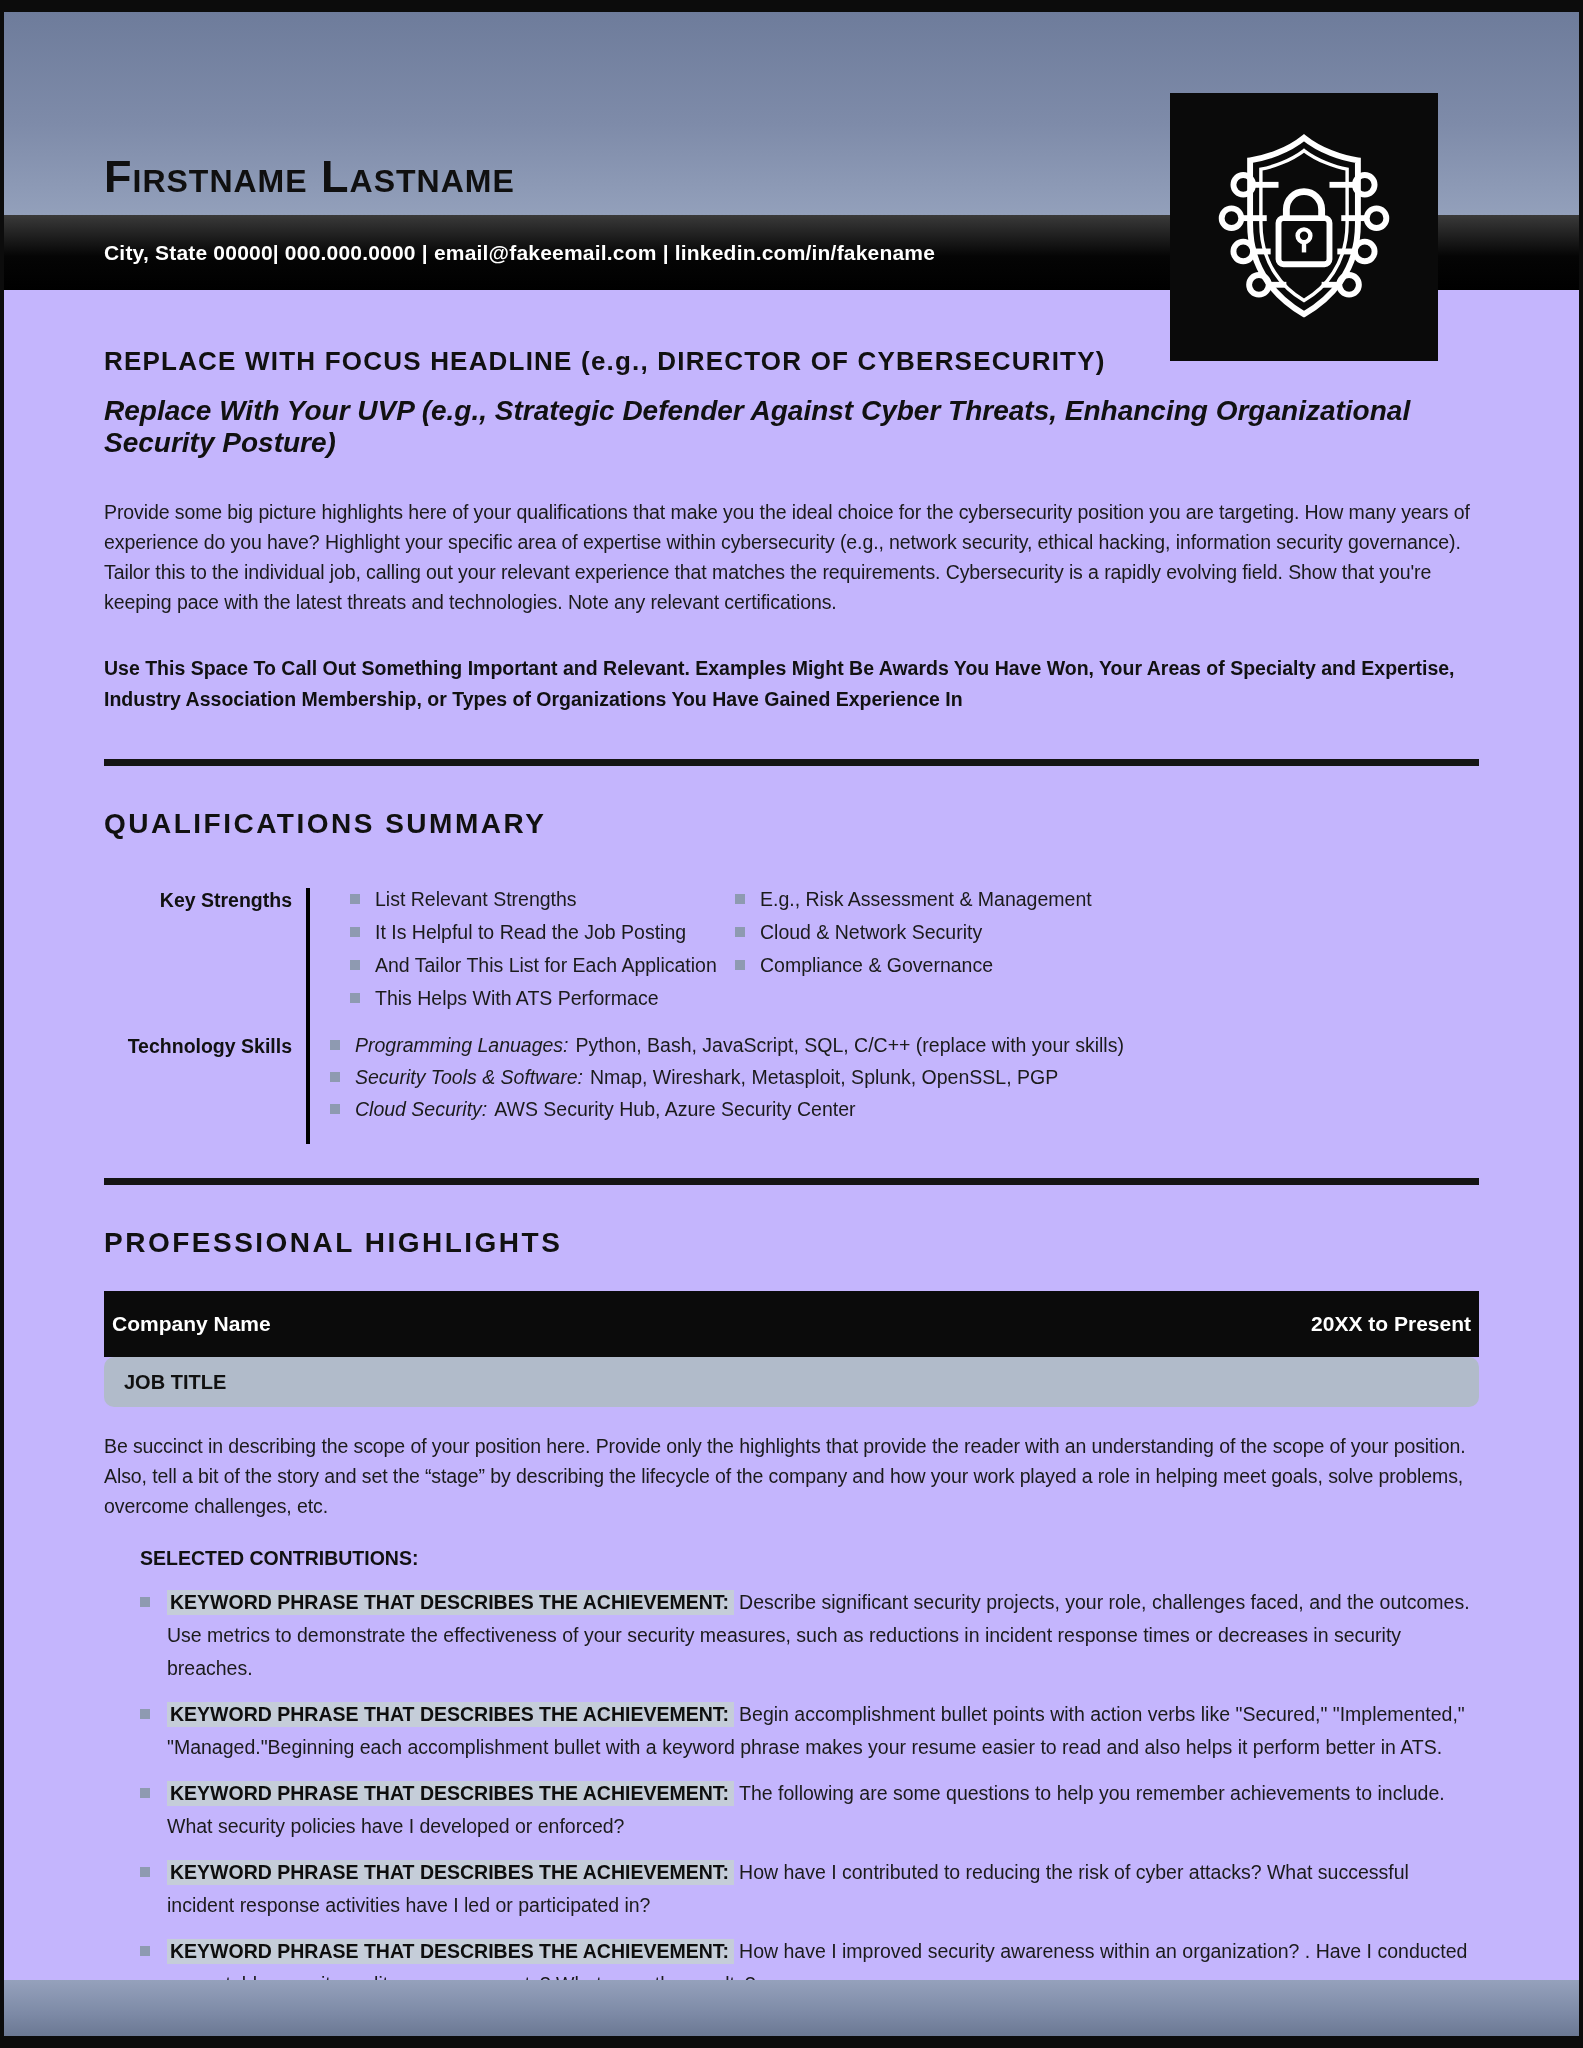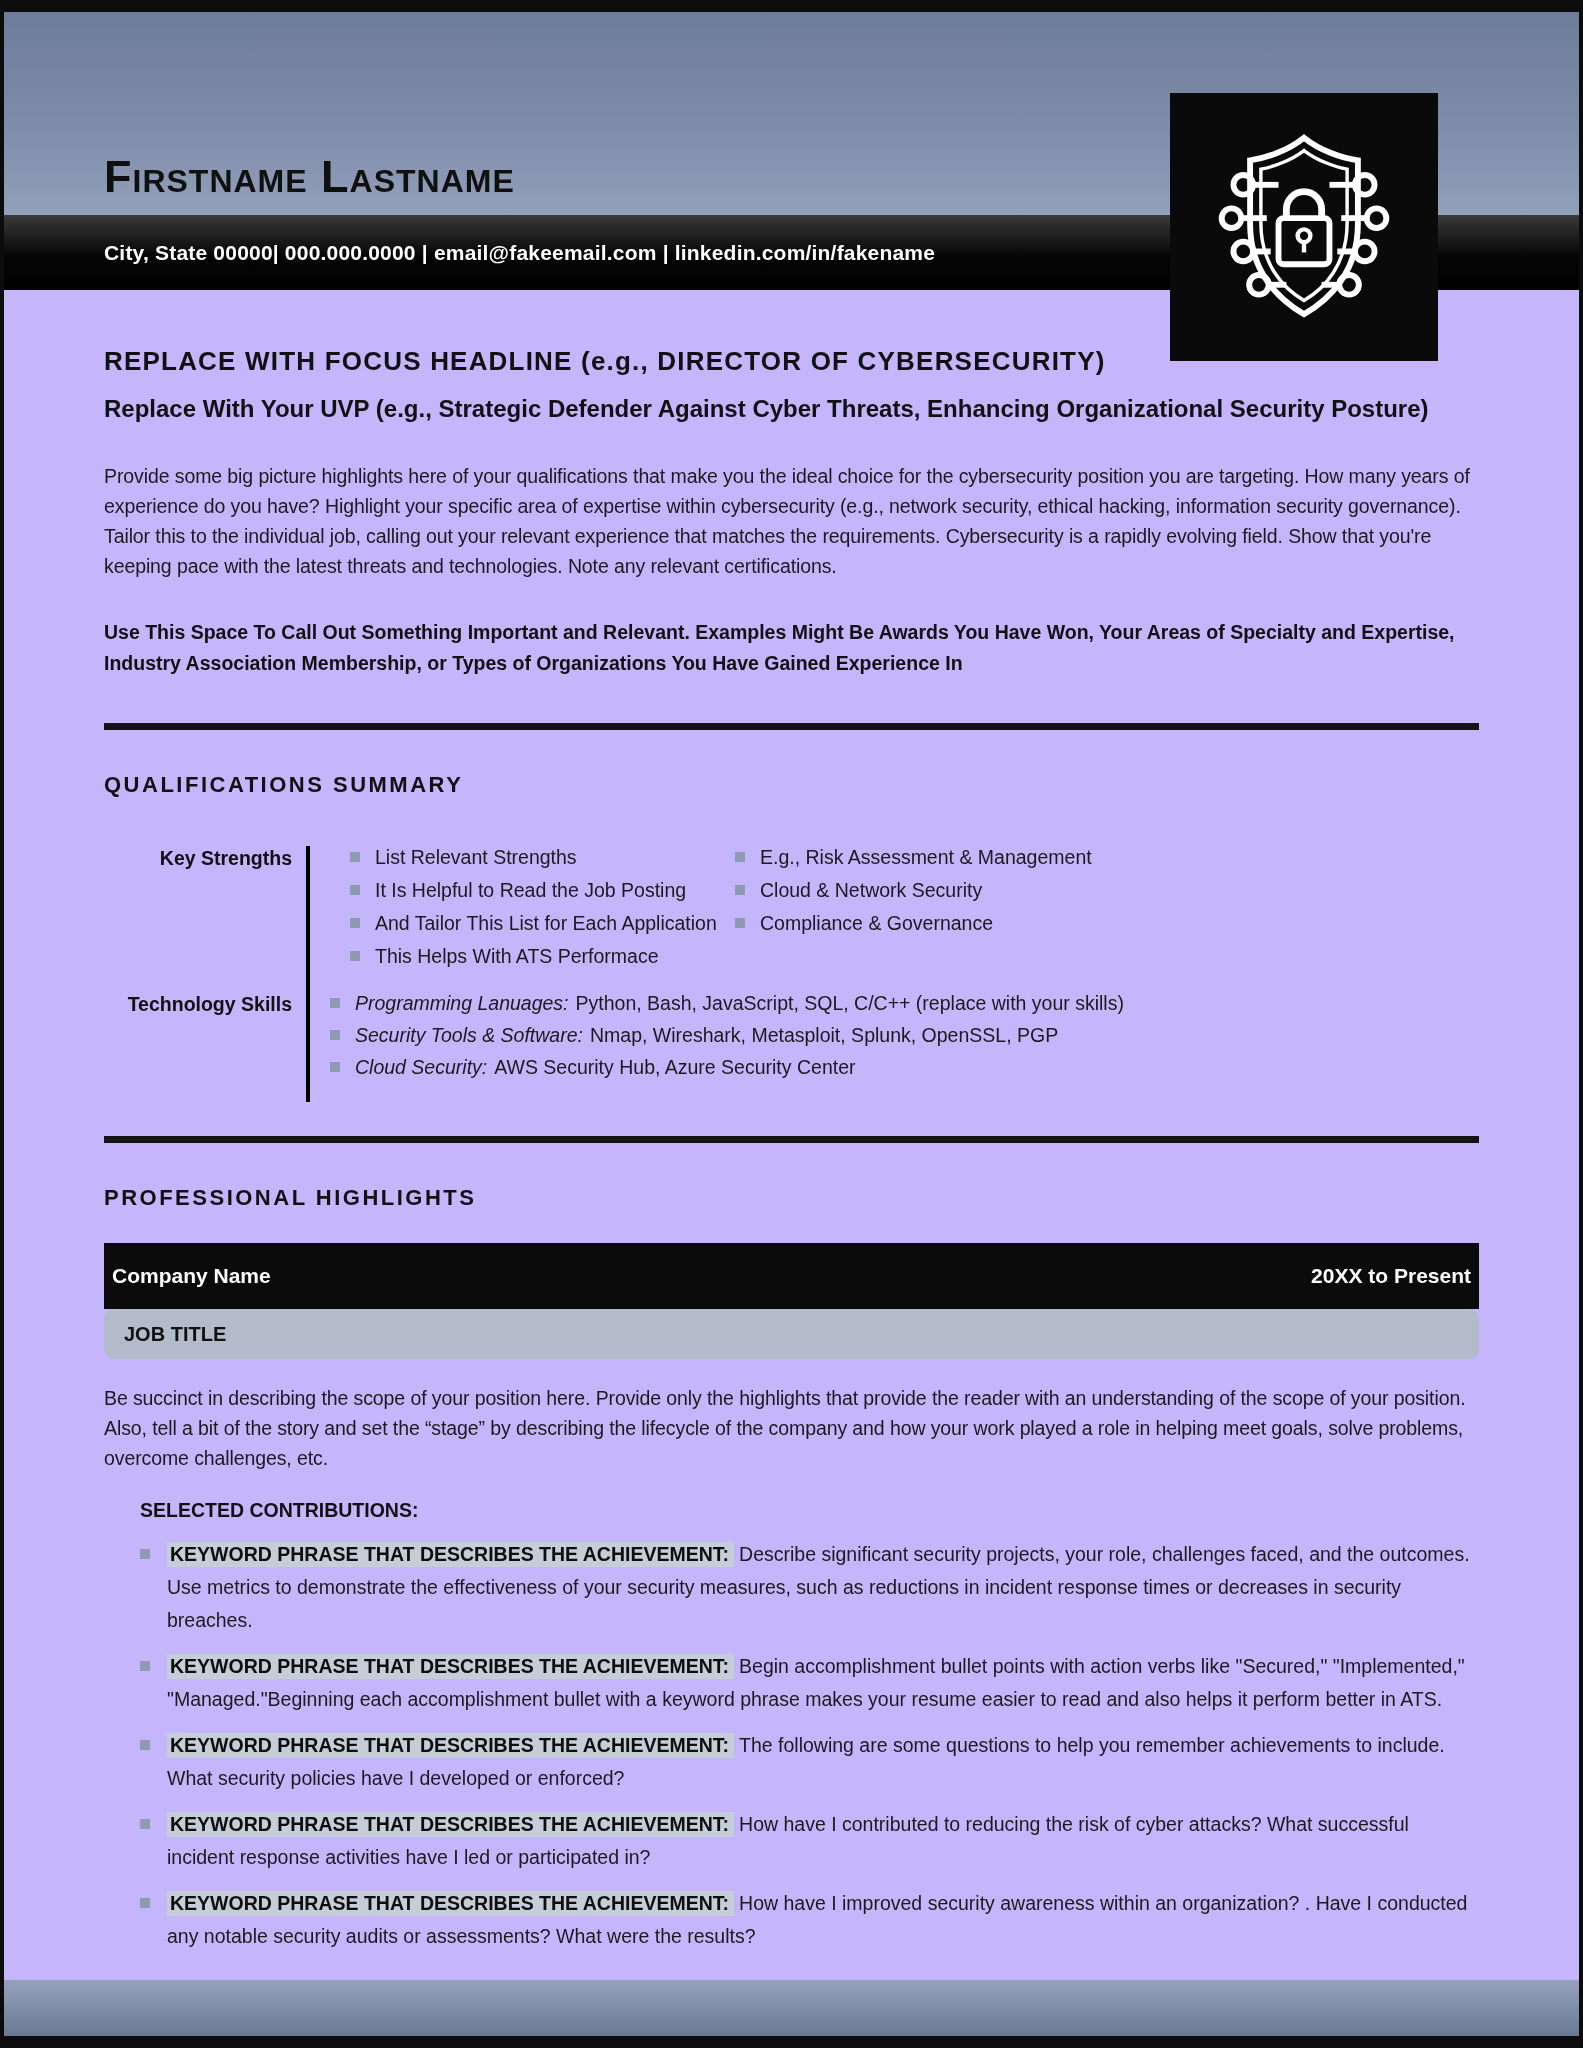--- a/index.html
+++ b/index.html
@@ -24,26 +24,26 @@
     display:flex; align-items:center; padding-left:100px; box-sizing:border-box;
   }
   .contact-text { color:#ffffff; font-weight:700; font-size:21px; letter-spacing:0.2px; }
   .logo-box {
     position:absolute; left:1166px; top:81px; width:268px; height:268px;
     background:#0a0a0a; display:flex; align-items:center; justify-content:center;
   }
   
   .content { padding:56px 100px 0 100px; }
   .headline { font-size:26px; font-weight:700; letter-spacing:1.2px; margin:0 0 18px 0; color:#111; }
-  .uvp { font-size:24px; font-weight:700; margin:0 0 38px 0; color:#111; }
+  .uvp { font-size:28px; font-weight:700; margin:0 0 38px 0; color:#111;font-style:italic; }
   .body-text { font-size:19.5px; line-height:30px; margin:0 0 36px 0; letter-spacing:-0.1px; }
   .callout { font-size:19.5px; font-weight:700; line-height:31px; margin:0 0 44px 0; color:#111; }
   .rule { height:7px; background:#141414; margin:0 0 42px 0; }
   .rule-2 { height:7px; background:#141414; margin:34px 0 42px 0; }
-  .section-title { font-size:22px; font-weight:700; letter-spacing:2.5px; margin:0 0 48px 0; color:#111; }
+  .section-title { font-size:28px; font-weight:700; letter-spacing:2.5px; margin:0 0 48px 0; color:#111; }
   
   .qual-row { display:grid; grid-template-columns:202px 1fr; }
   .qual-label { text-align:right; padding:1px 14px 0 0; font-weight:700; font-size:19.5px; color:#111; }
   .qual-body { border-left:4px solid #000; padding:0 0 14px 20px; }
   .two-col { display:grid; grid-template-columns:385px 1fr;padding-left:40px; }
   ul.plain { list-style:none; margin:0; padding:0; }
   li.bullet { display:flex; align-items:flex-start; gap:15px; font-size:19.5px; line-height:23px; margin-bottom:10px; }
   .sq { width:10px; height:10px; background:#8e9ab1; flex:none; margin-top:6px; }
   .it-label { font-style:italic; margin-right:7px; }
   li.tech { margin-bottom:9px; }

